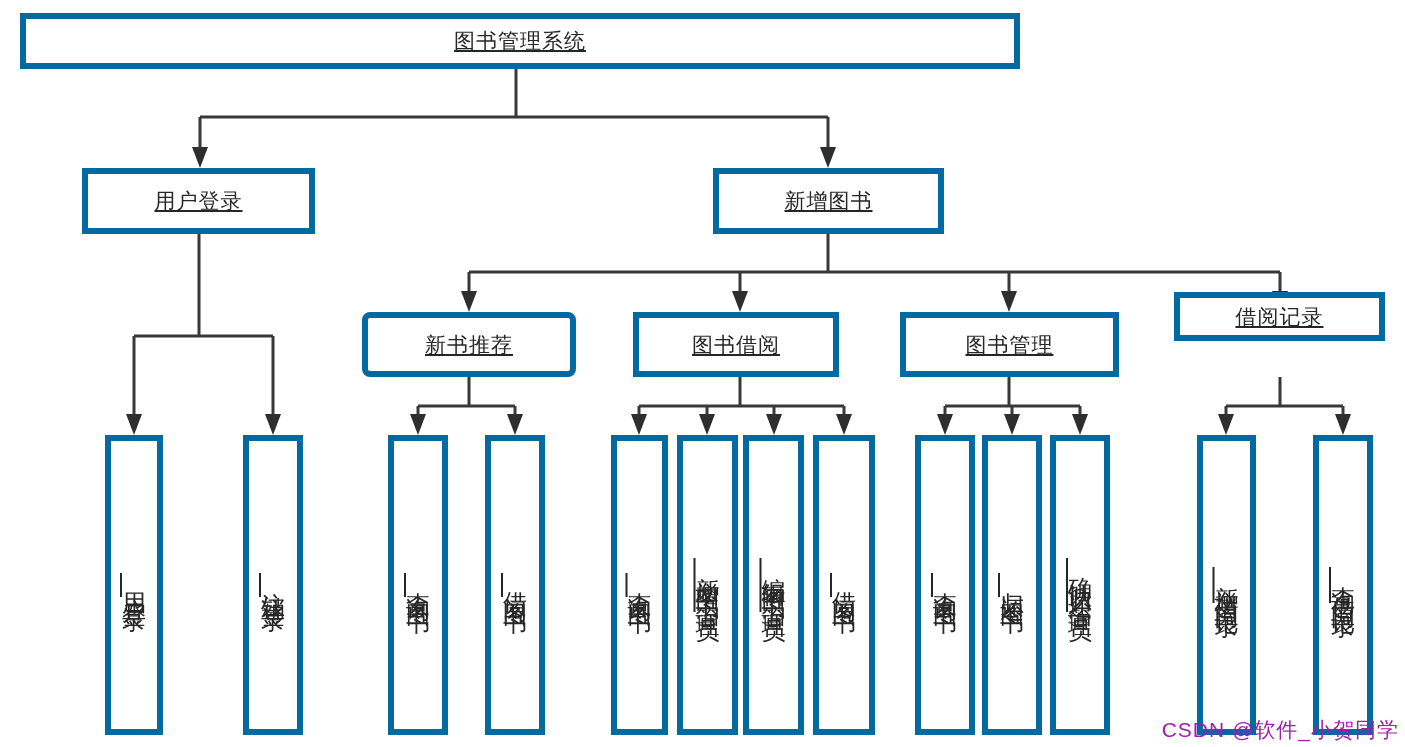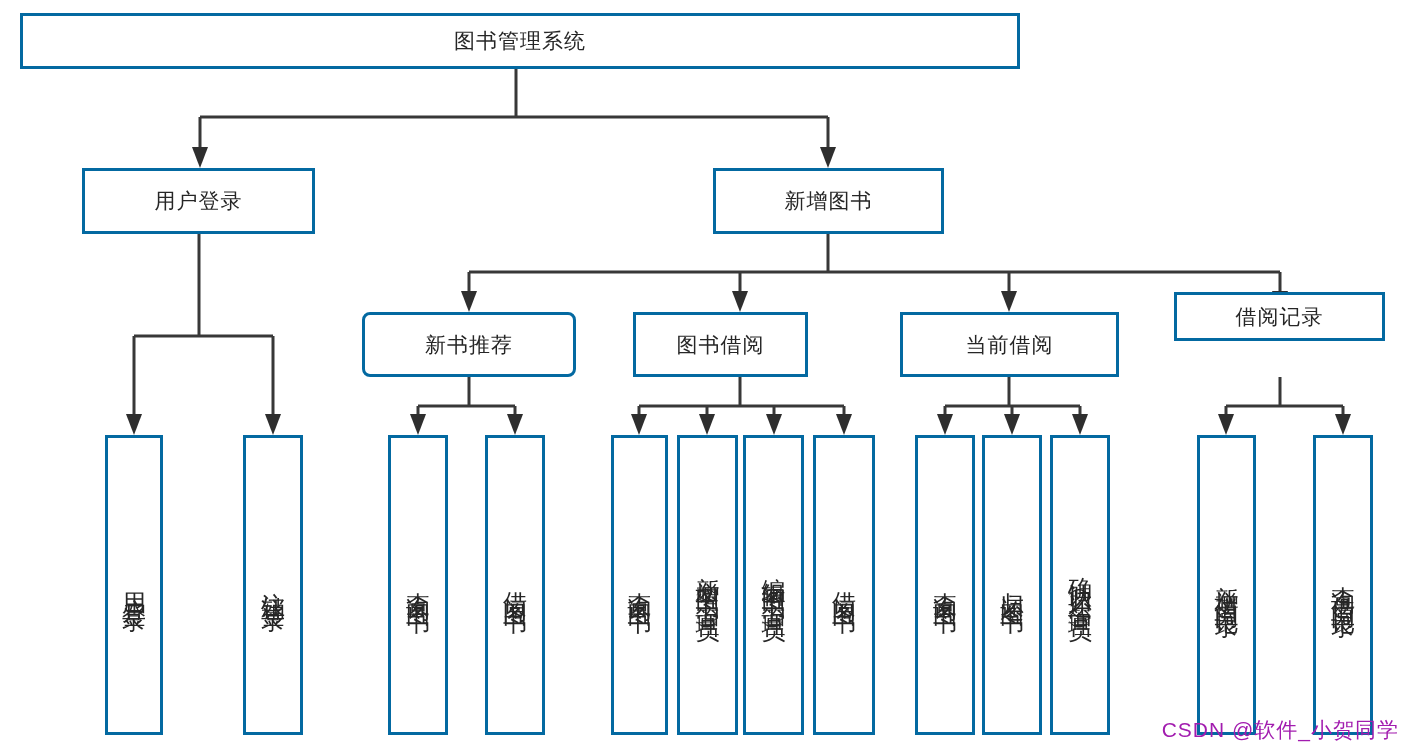--- a/index.html
+++ b/index.html
@@ -13,26 +13,27 @@
   }
   .connectors {
     position: absolute;
     left: 0; top: 0;
     width: 1405px; height: 747px;
     pointer-events: none;
   }
   .node {
     position: absolute;
     box-sizing: border-box;
-    border: 3px solid #0369a1;
+    border: 6px solid #0369a1;
     background: #ffffff;
     display: flex;
     align-items: center;
     justify-content: center;
     color: #262626;
+    text-decoration: underline;
   }
   .node.h span {
     font-size: 21px;
     letter-spacing: 1px;
     white-space: nowrap;
   }
   .node.leaf span {
     writing-mode: vertical-rl;
     text-orientation: mixed;
     font-size: 24px;
@@ -101,25 +102,25 @@
   <div class="node h" style="left:82px; top:168px; width:233px; height:66px;">
     <span>用户登录</span>
   </div>
   <div class="node h" style="left:713px; top:168px; width:231px; height:66px;">
     <span>新增图书</span>
   </div>
 
   <div class="node h" style="left:362px; top:312px; width:214px; height:65px;border-radius:8px;">
     <span>新书推荐</span>
   </div>
-  <div class="node h" style="left:633px; top:312px; width:175px; height:65px;">
+  <div class="node h" style="left:633px; top:312px; width:206px; height:65px;">
     <span>图书借阅</span>
   </div>
   <div class="node h" style="left:900px; top:312px; width:219px; height:65px;">
-    <span>当前借阅</span>
+    <span>图书管理</span>
   </div>
   <div class="node h" style="left:1174px; top:292px; width:211px; height:49px;">
     <span>借阅记录</span>
   </div>
 
   <div class="node leaf" style="left:105px; top:435px; width:58px; height:300px;">
     <span>用户登录</span>
   </div>
   <div class="node leaf" style="left:243px; top:435px; width:60px; height:300px;">
     <span>注销登录</span>

